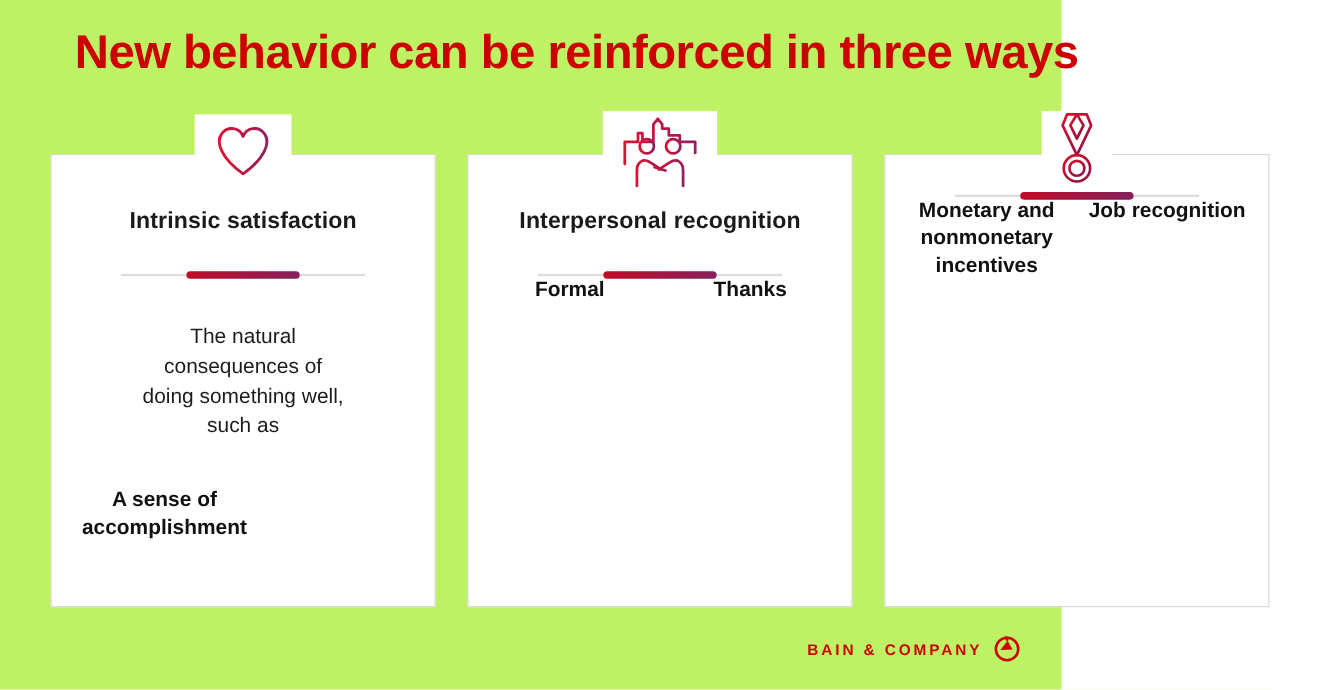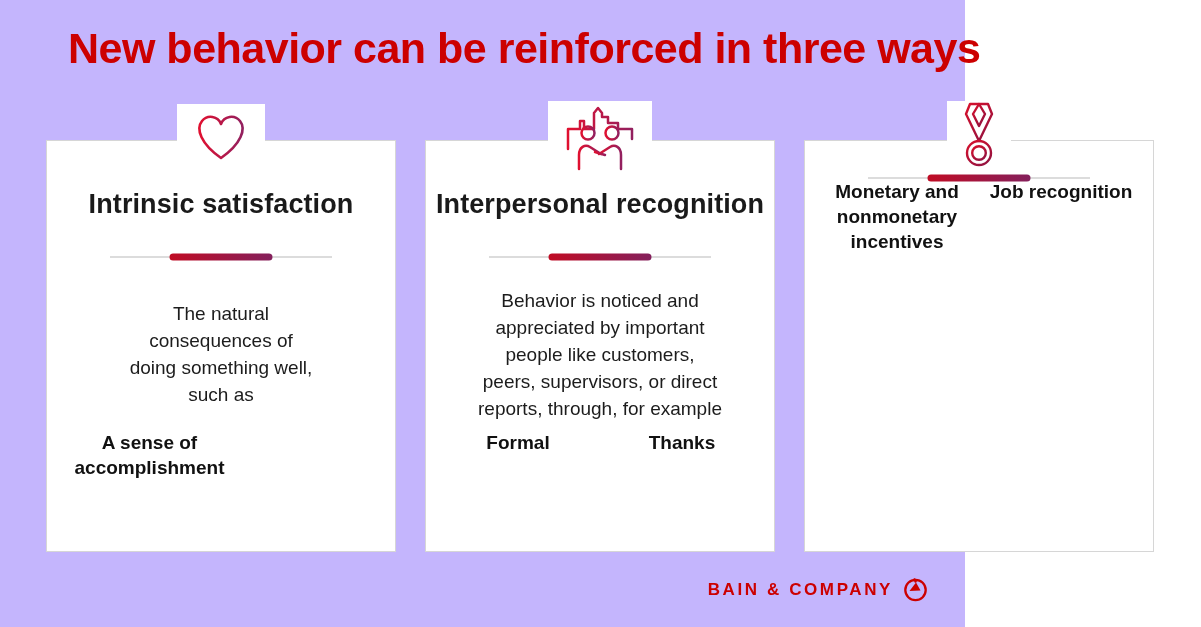--- a/index.html
+++ b/index.html
@@ -1,18 +1,18 @@
 <!DOCTYPE html>
 <html><head>
 <meta charset="utf-8">
 <style>
   * { margin: 0; padding: 0; box-sizing: border-box; }
   html, body { width: 1201px; height: 627px; background: #ffffff; overflow: hidden;
     font-family: "Liberation Sans", sans-serif; }
-  .page { position: relative; width: 965px; height: 627px; background: #c4b5fd; }
+  .page { position: relative; width: 965px; height: 627px; background: #bef264; }
 
   .page-title {
     position: absolute; left: 68px; top: 24px; width: 1080px;
     font-size: 43px; font-weight: 700; letter-spacing: -0.5px;
     color: #cc0000; white-space: nowrap;
   }
 
   .cards-row {
     position: absolute; left: 46px; top: 140px; width: 1108px; height: 412px;
     display: flex; gap: 29px;
@@ -24,21 +24,21 @@
   }
   .icon-wrap {
     position: absolute; left: 50%; transform: translateX(-50%);
     background: #fff; padding: 0 12px; line-height: 0;
   }
   .icon-heart  { top: -37px; }
   .icon-people { top: -40px; }
   .icon-medal  { top: -40px; }
 
   .card-heading {
-    margin-top: 48px; font-size: 27px; font-weight: 700; color: #1a1a1a;
+    margin-top: 48px; font-size: 21px; font-weight: 700; color: #1a1a1a;
     text-align: center; letter-spacing: 0.1px;
   }
   .divider {
     position: relative; margin-top: 36px; width: 222px; height: 2px;
     background: #dcdcdc;
   }
   .divider-bar {
     position: absolute; left: 50%; top: 50%; transform: translate(-50%,-50%);
     width: 103px; height: 7px; border-radius: 4px;
     background: linear-gradient(90deg, #c00c24, #84205c);
@@ -56,21 +56,21 @@
   .card-item {
     flex: 1 1 0; text-align: center; font-size: 19px; font-weight: 700;
     line-height: 25px; color: #111; padding: 0 10px;
   }
 
   .footer-logo {
     position: absolute; right: 36px; bottom: 24px;
     display: flex; align-items: center; gap: 9px;
   }
   .footer-wordmark {
-    font-size: 17px; font-weight: 700; letter-spacing: 2.6px;
+    font-size: 14px; font-weight: 700; letter-spacing: 2.6px;
     color: #cc0000; white-space: nowrap; padding-left: 32px;
   }
 </style>
 </head>
 <body>
 
 <div class="page">
 
   <h1 class="page-title">New behavior can be reinforced in three ways</h1>
 
@@ -90,21 +90,21 @@
       </div>
       <div class="card-heading">Intrinsic satisfaction</div>
       <div class="divider">
         <div class="divider-bar"></div>
       </div>
       <div class="card-body">The natural
 consequences of
 doing something well,
 such as</div>
       <div class="card-items">
-        <div class="card-item" style="max-width:185px;">A sense of accomplishment</div>
+        <div class="card-item" style="max-width:185px;margin-top:19px;">A sense of accomplishment</div>
       </div>
     </div>
 
     <div class="card">
       <div class="icon-wrap icon-people">
         <svg width="80" height="74" viewBox="0 0 80 74">
           <defs>
             <linearGradient id="g-people" x1="0" y1="0" x2="1" y2="0">
               <stop offset="0" stop-color="#e01030"></stop>
                 <stop offset="1" stop-color="#93205f"></stop>
@@ -117,25 +117,20 @@
             <path d="M19 68 V54 C19 46 25 43 30 46 L41 53"></path>
             <path d="M61 68 V54 C61 46 55 43 50 46 L39 53"></path>
             <path d="M35 51 L45 54"></path>
           </g>
         </svg>
       </div>
       <div class="card-heading">Interpersonal recognition</div>
       <div class="divider">
         <div class="divider-bar"></div>
       </div>
-      <div class="card-body">Behavior is noticed and
-appreciated by important
-people like customers,
-peers, supervisors, or direct
-reports, through, for example</div>
       <div class="card-items">
         <div class="card-item">Formal</div>
         <div class="card-item">Thanks</div>
       </div>
     </div>
 
     <div class="card">
       <div class="icon-wrap icon-medal">
         <svg width="40" height="82" viewBox="0 0 40 82">
           <defs>

